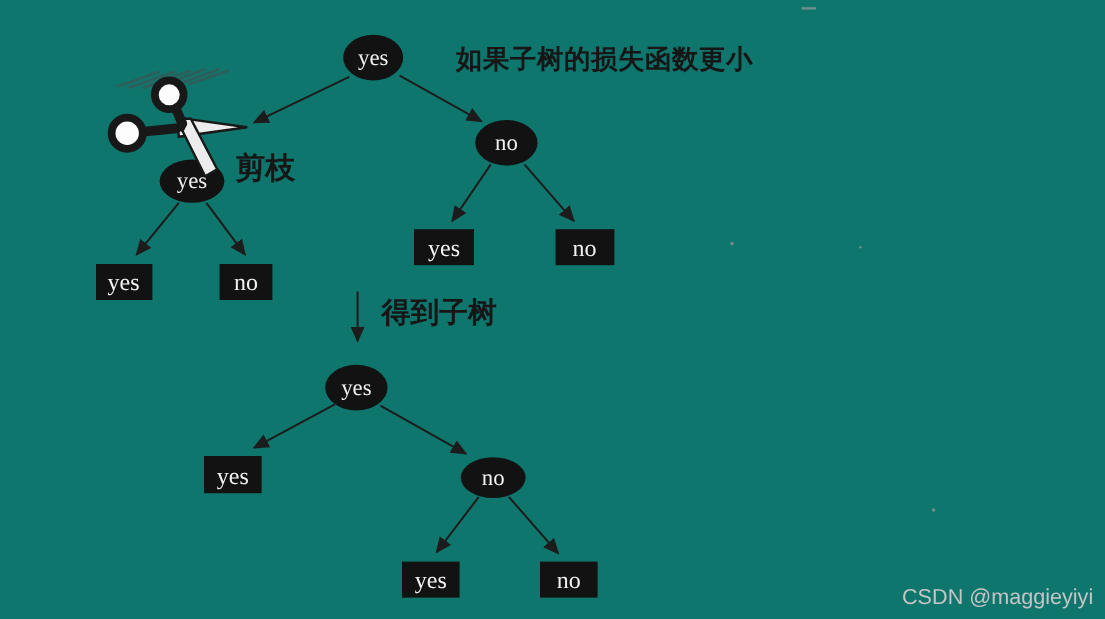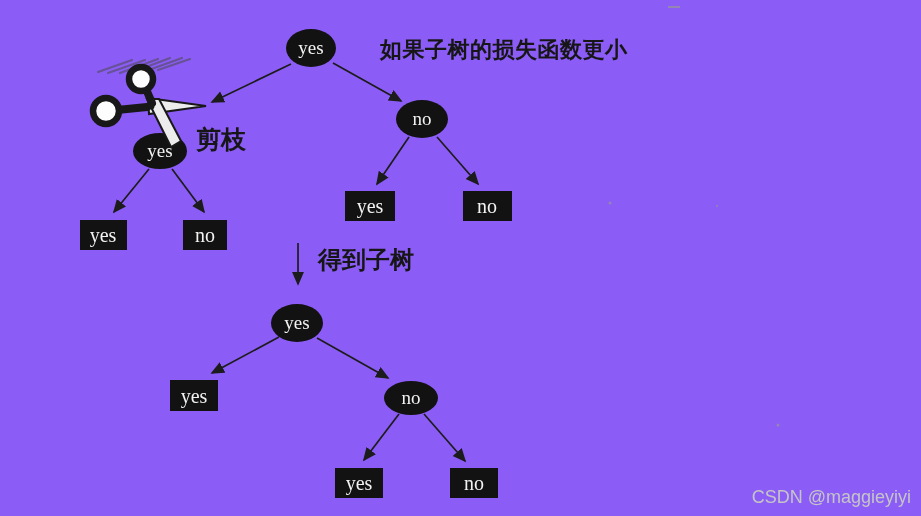--- a/index.html
+++ b/index.html
@@ -1,20 +1,20 @@
 <!DOCTYPE html>
 <html><head>
 <meta charset="utf-8">
 <style>
   html, body { margin: 0; padding: 0; background: #ffffff; }
   .stage {
     position: relative;
     width: 921px;
     height: 516px;
-    background: #8b5cf6;
+    background: #0f766e;
     overflow: hidden;
     font-family: "Liberation Sans", "DejaVu Sans", sans-serif;
   }
   svg { display: block; }
   .node-shape { fill: #121212; }
   .node-label {
     fill: #f2f2f2;
     font-family: "Liberation Serif", "DejaVu Serif", serif;
     text-anchor: middle;
   }

